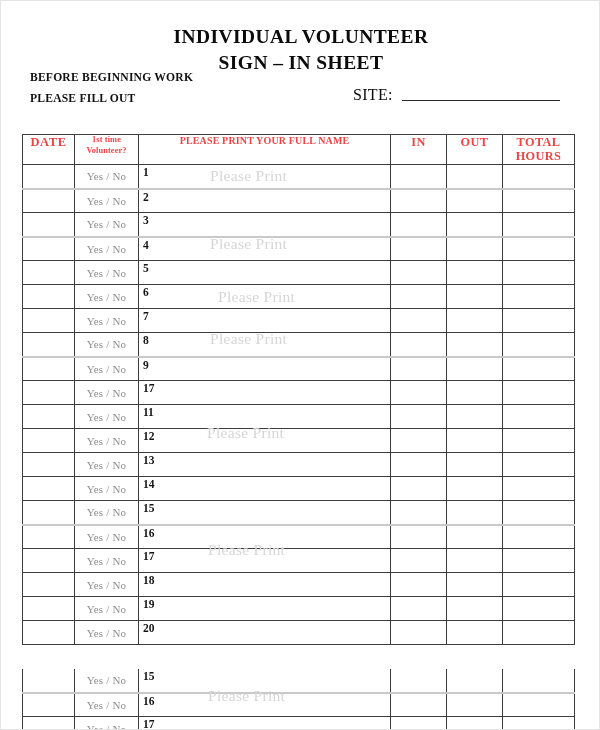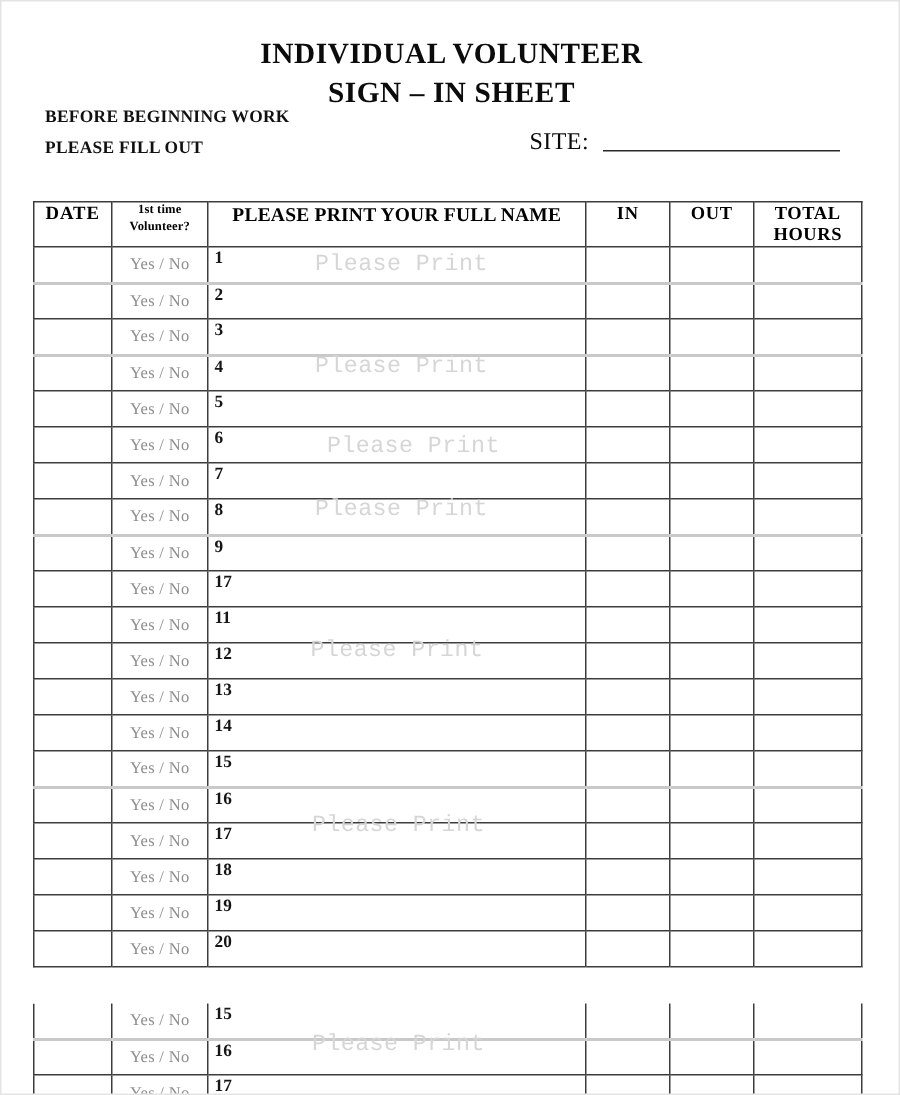--- a/index.html
+++ b/index.html
@@ -100,26 +100,26 @@
     border: 1px solid #3d3d3d;
     padding: 0;
     vertical-align: top;
   }
 
   thead th {
     height: 30px;
     text-align: center;
     vertical-align: middle;
     font-weight: bold;
-    color: #000000;
+    color: #ef4444;
     padding: 1px 2px;
   }
   th.h-date   { font-size: 12.5px; letter-spacing: 0.6px; }
   th.h-first  { font-size: 8.4px; line-height: 1.3; letter-spacing: 0.1px; }
-  th.h-name   { font-size: 13px; letter-spacing: 0.15px; }
+  th.h-name   { font-size: 10px; letter-spacing: 0.15px; }
   th.h-in,
   th.h-out    { font-size: 12.3px; letter-spacing: 0.5px; }
   th.h-total  { font-size: 12.3px; line-height: 1.15; letter-spacing: 0.4px; }
 
   tbody tr { height: 24px; }
   tbody td { height: 24px; }
 
   td.cell-date { }
 
   td.cell-first {
@@ -161,21 +161,21 @@
   .watermark-layer {
     position: absolute;
     left: 0;
     top: 0;
     width: 600px;
     height: 730px;
     pointer-events: none;
   }
   .watermark {
     position: absolute;
-    font-family: Liberation Mono, monospace;
+    font-family: Liberation Serif, serif;
     font-size: 15.5px;
     font-weight: 400;
     color: #d6d6d6;
     letter-spacing: 0.3px;
     white-space: nowrap;
   }
 </style>
 </head>
 <body>
 

